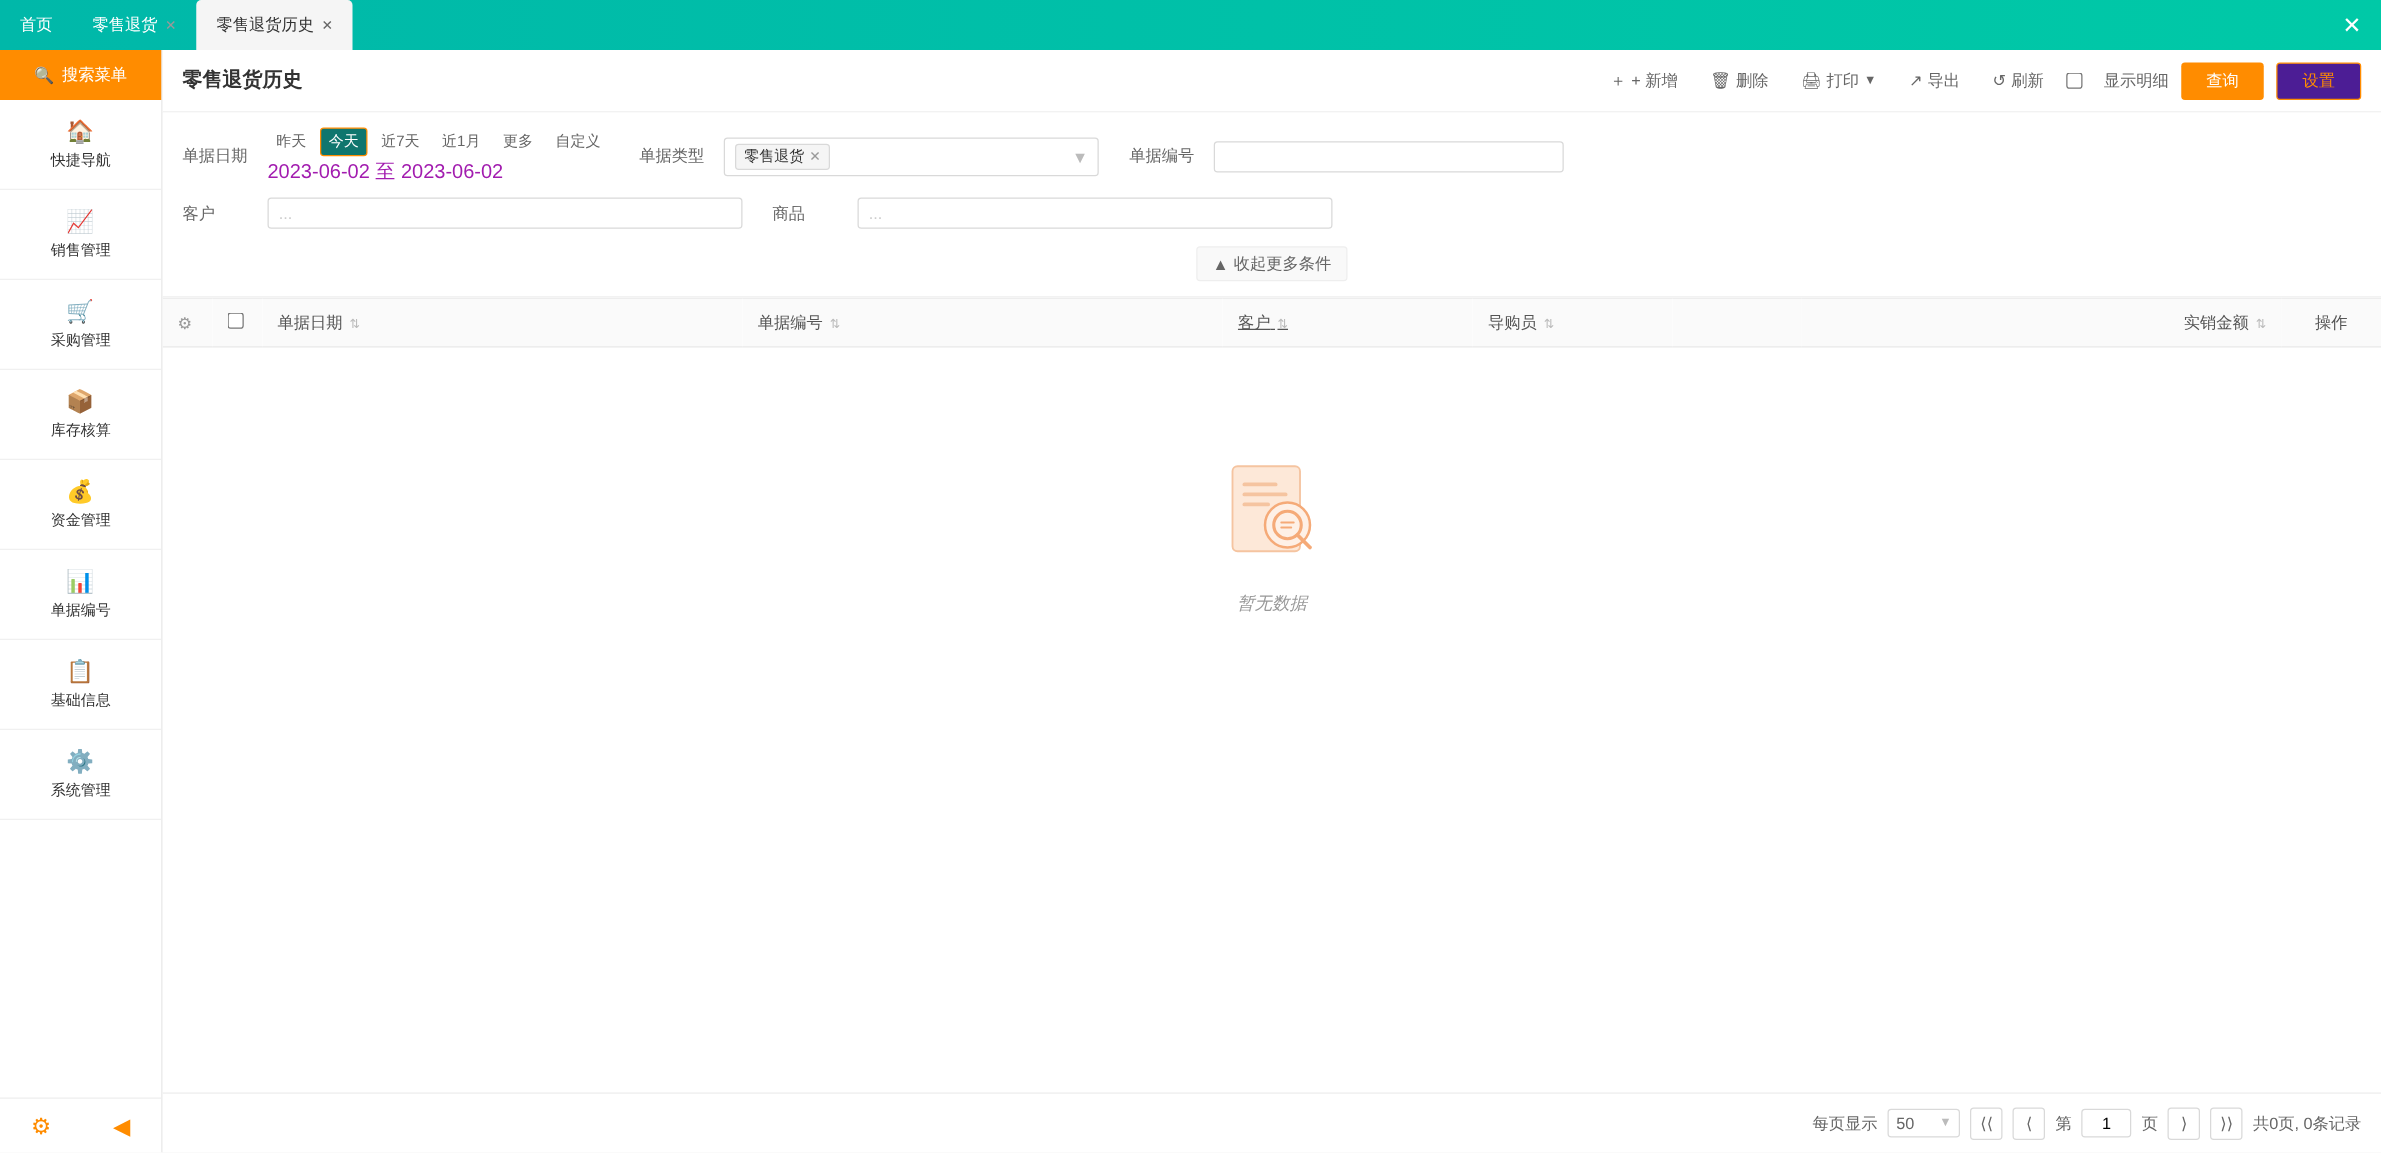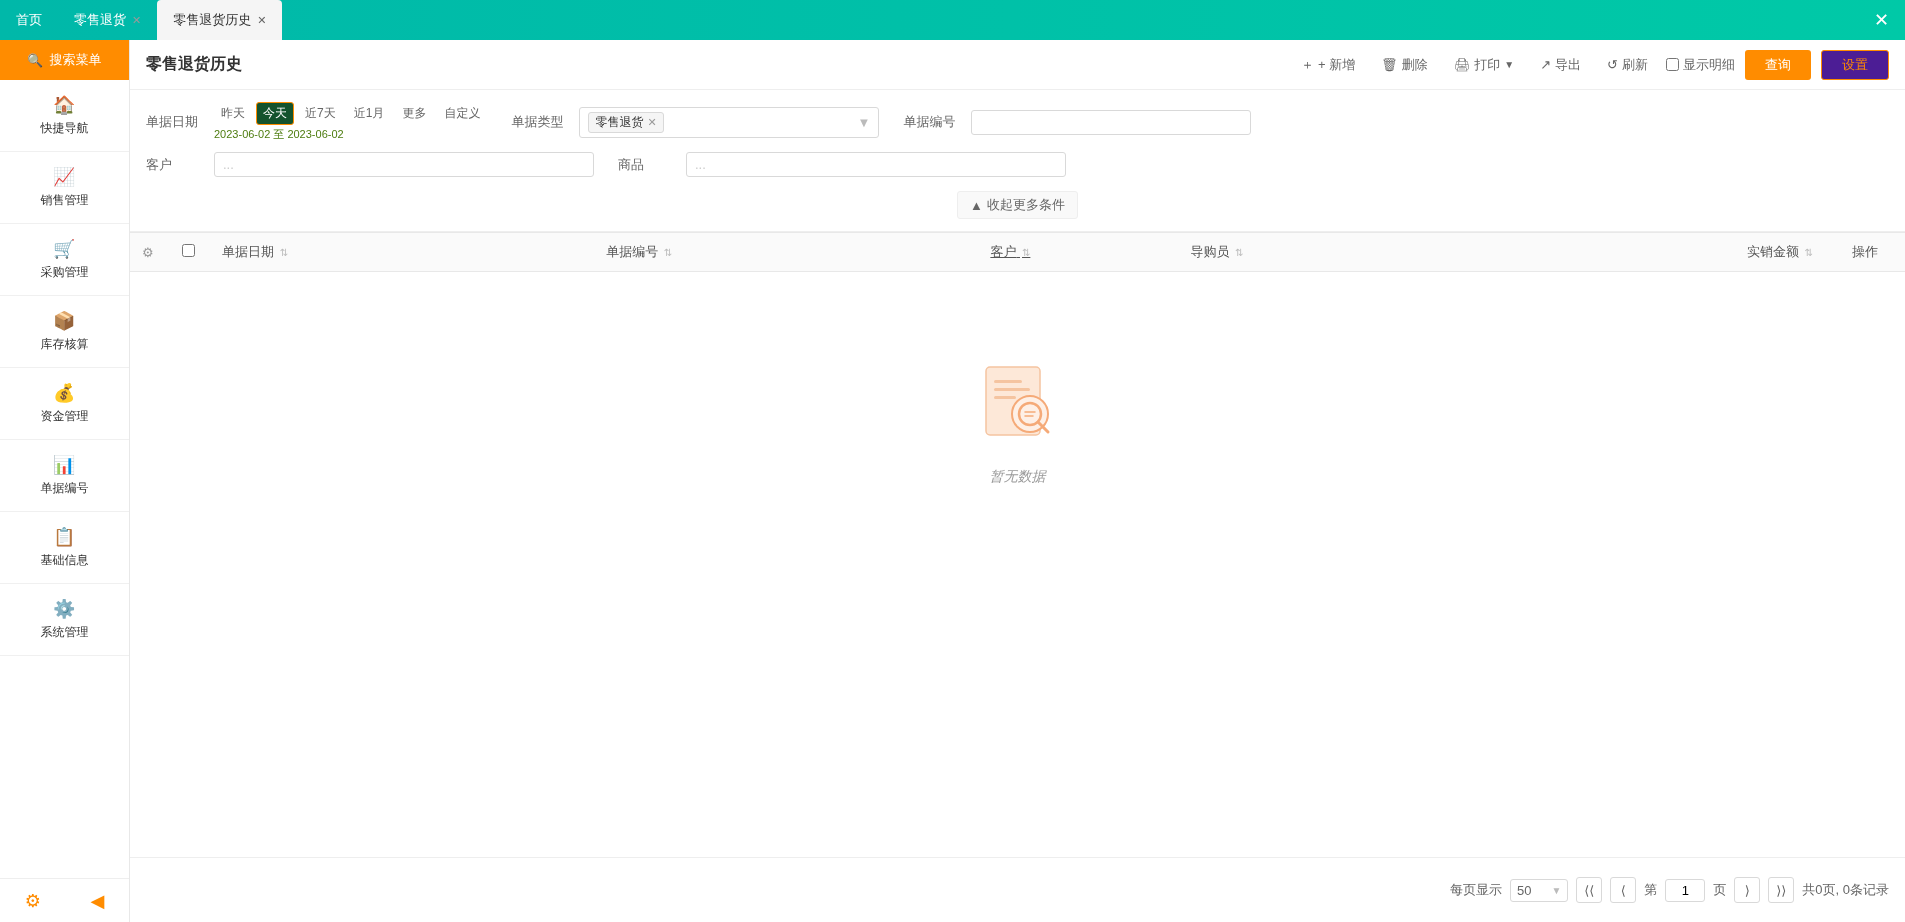--- a/index.html
+++ b/index.html
@@ -68,36 +68,36 @@
       border: none; background: none;
     }
     .btn-query {
       background: #ff8c00; color: #fff; border: none; padding: 6px 20px;
       border-radius: 3px; font-size: 13px; cursor: pointer;
     }
     .btn-settings {
       background: #4c1d95; color: #ff8c00; border: 1px solid #ff8c00; padding: 5px 20px;
       border-radius: 3px; font-size: 13px; cursor: pointer;
     }
-    .checkbox-label { display: flex; align-items: center; gap: 4px; font-size: 13px; color: #666; }
+    .checkbox-label { display: flex; align-items: center; gap: 17px; font-size: 13px; color: #666; }
 
     
     .filter-area {
       background: #fff; padding: 12px 16px; border-bottom: 1px solid #eee;
     }
     .filter-row { display: flex; align-items: center; gap: 24px; margin-bottom: 10px; flex-wrap: wrap; }
     .filter-item { display: flex; align-items: center; gap: 8px; font-size: 13px; color: #333; }
     .filter-label { color: #666; white-space: nowrap; min-width: 60px; }
     .date-shortcuts { display: flex; align-items: center; gap: 4px; }
     .date-btn {
       padding: 2px 6px; border-radius: 3px; font-size: 12px; cursor: pointer;
       border: 1px solid transparent; color: #666;
     }
-    .date-btn.active { background: #14532d; color: #fff; border-color: #ff8c00; }
-    .date-range { font-size: 11px; color: #4d7c0f; margin-top: 2px; }
+    .date-btn.active { background: #0f766e; color: #fff; border-color: #ff8c00; }
+    .date-range { font-size: 16px; color: #a21caf; margin-top: 2px; }
     .filter-input {
       border: 1px solid #d9d9d9; border-radius: 3px; padding: 4px 8px;
       font-size: 13px; width: 200px; color: #ccc; cursor: pointer;
     }
     .filter-select {
       border: 1px solid #d9d9d9; border-radius: 3px; padding: 4px 8px;
       font-size: 13px; width: 260px; display: flex; align-items: center;
       justify-content: space-between; cursor: pointer; background: #fff;
     }
     .tag { background: #f5f5f5; border: 1px solid #d9d9d9; border-radius: 3px;
@@ -130,21 +130,21 @@
     .empty-icon {
       width: 100px; height: 100px; margin-bottom: 16px;
       display: flex; align-items: center; justify-content: center;
     }
     
 
     
     .pagination-bar {
       display: flex; align-items: center; justify-content: flex-end;
       padding: 12px 16px; background: #fff; border-top: 1px solid #eee;
-      font-size: 13px; color: #666; gap: 8px; height: 65px;
+      font-size: 13px; color: #666; gap: 8px; height: 48px;
     }
     .page-size-select {
       border: 1px solid #d9d9d9; border-radius: 3px; padding: 3px 6px;
       font-size: 13px; display: inline-flex; align-items: center; gap: 20px; cursor: pointer;
     }
     .page-btn {
       width: 26px; height: 26px; border: 1px solid #d9d9d9; border-radius: 3px;
       display: inline-flex; align-items: center; justify-content: center;
       cursor: pointer; font-size: 13px; color: #666; background: #fff;
     }

